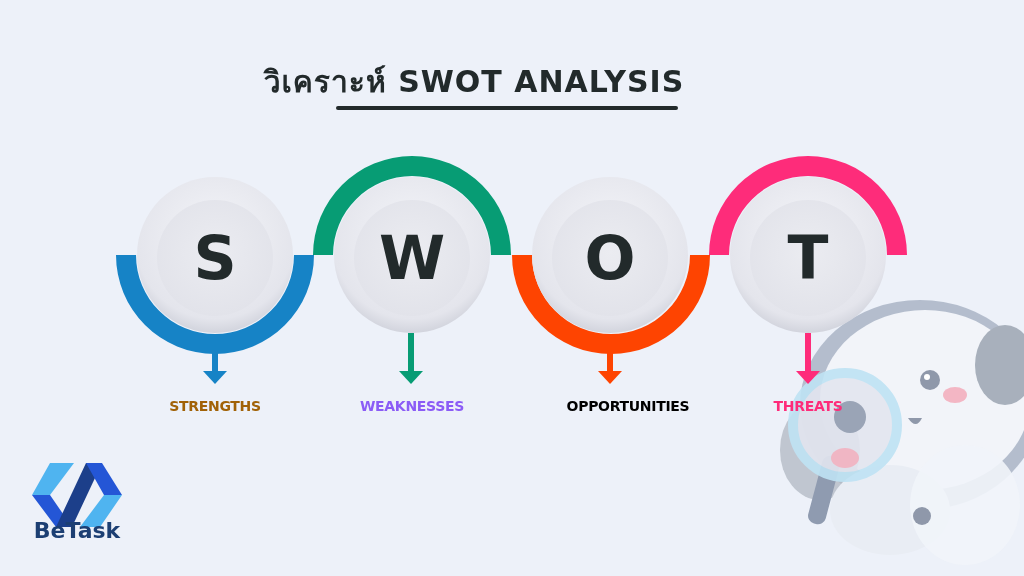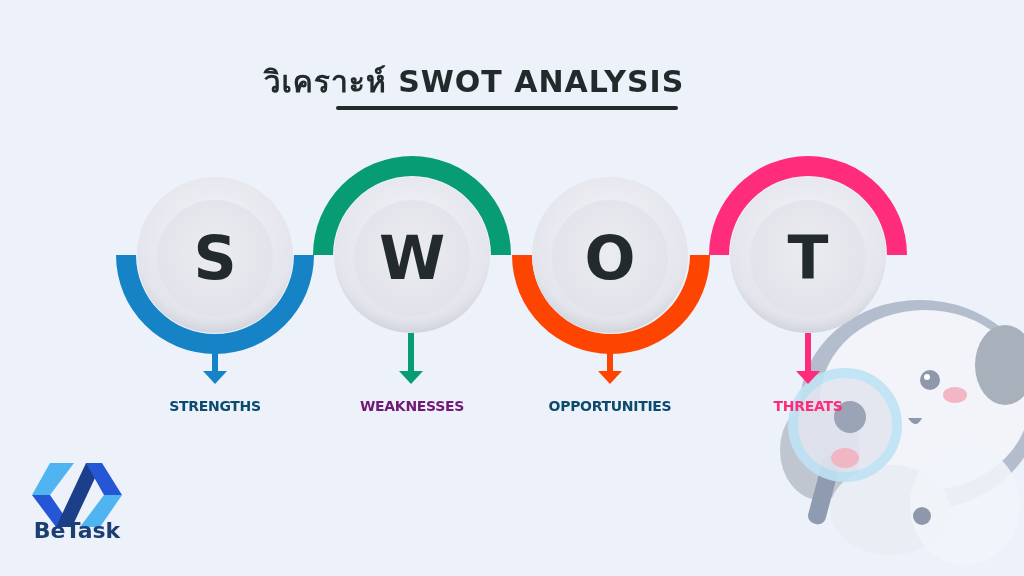--- a/index.html
+++ b/index.html
@@ -111,23 +111,23 @@
     <circle cx="808" cy="255" r="78" fill="url(#btn)"></circle>
     <circle cx="808" cy="258" r="58" fill="url(#inner)"></circle>
   </g>
 </svg>
 
 <div class="letter" style="left:145px;top:188px;">S</div>
 <div class="letter" style="left:342px;top:188px;">W</div>
 <div class="letter" style="left:540px;top:188px;">O</div>
 <div class="letter" style="left:738px;top:188px;">T</div>
 
-<div class="label" style="left:115px;color:#0c4a6e;">STRENGTHS</div>
-<div class="label" style="left:312px;color:#701a75;">WEAKNESSES</div>
-<div class="label" style="left:510px;color:#0c4a6e;">OPPORTUNITIES</div>
+<div class="label" style="left:115px;color:#a16207;">STRENGTHS</div>
+<div class="label" style="left:312px;color:#8b5cf6;">WEAKNESSES</div>
+<div class="label" style="left:528px;color:#000000;">OPPORTUNITIES</div>
 <div class="label" style="left:708px;color:#fe2c7a;text-align:center;">THREATS</div>
 
 <svg class="logo" width="110" height="80" viewBox="0 0 110 80">
   <polygon points="28,8 52,8 28,40 10,40" fill="#4fb4f0"></polygon>
   <polygon points="10,40 28,40 50,72 34,72" fill="#2456d6"></polygon>
   <polygon points="64,8 80,8 50,72 34,72" fill="#1c3f8a"></polygon>
   <polygon points="80,8 100,40 82,40 64,8" fill="#2456d6"></polygon>
   <polygon points="82,40 100,40 78,72 58,72" fill="#4fb4f0"></polygon>
 </svg>
 <div class="logo-text">BeTask</div>

